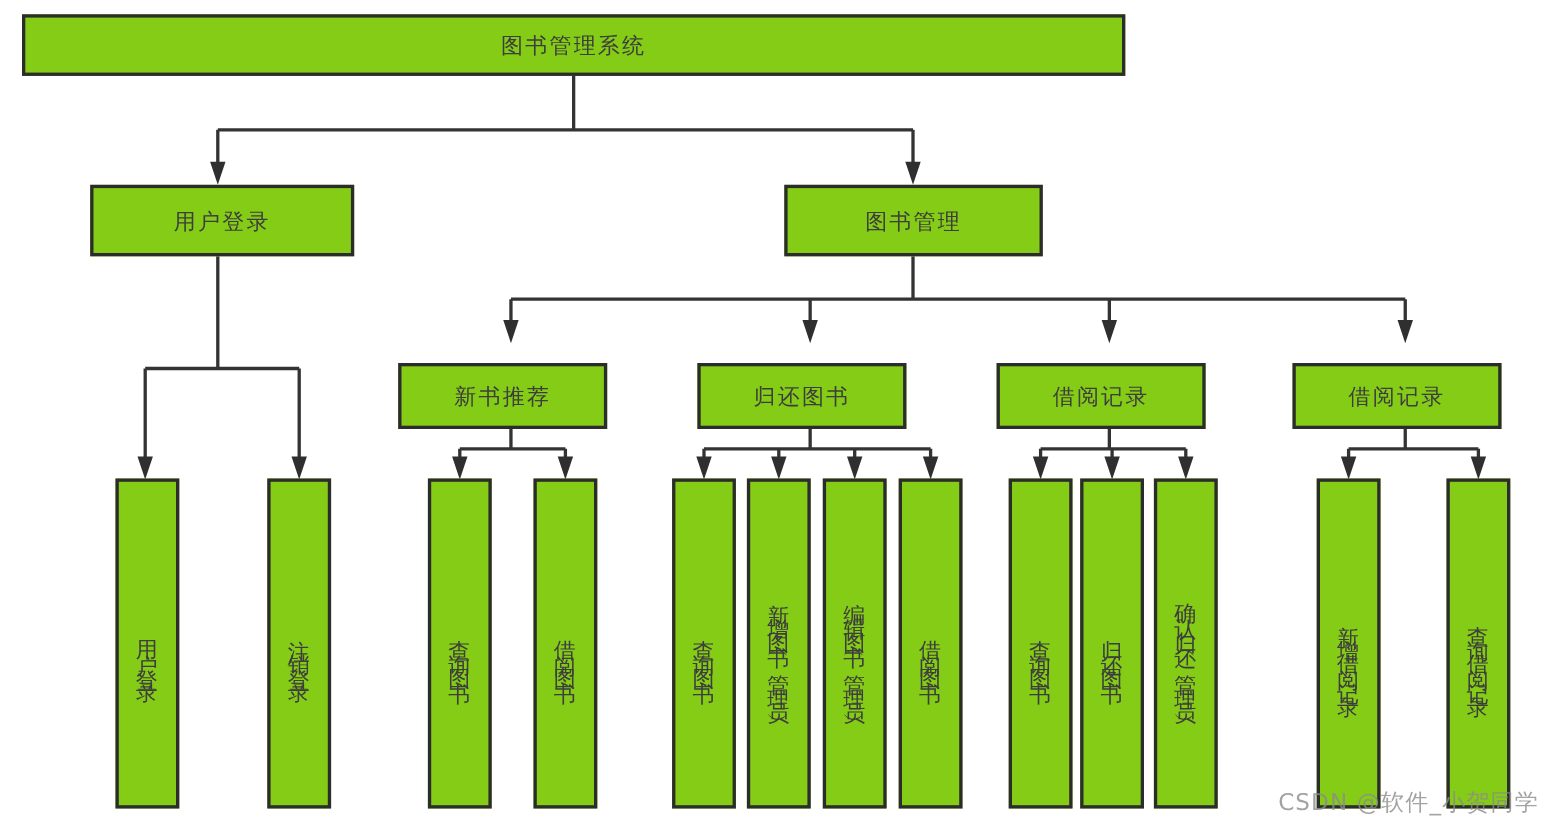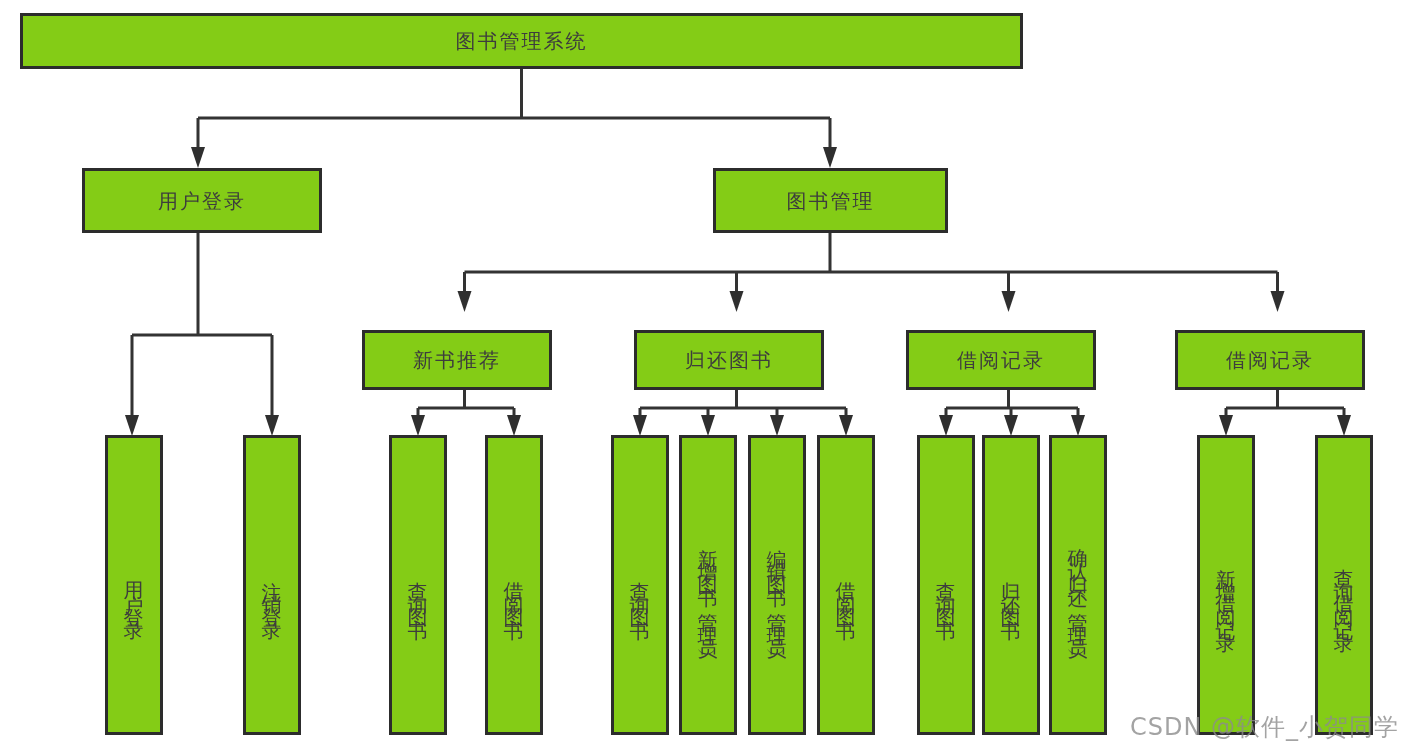--- a/index.html
+++ b/index.html
@@ -18,21 +18,21 @@
   .lv2a  { left:82px;  top:168px; width:240px;  height:65px; }
   .lv2b  { left:713px; top:168px; width:235px;  height:65px; }
   .lv3   { top:330px; width:190px; height:60px; }
   .vbox  { top:435px; width:58px; height:300px; }
   .vtext {
     writing-mode:vertical-rl; text-orientation:mixed;
     letter-spacing:13px; margin-bottom:-13px; line-height:1; white-space:nowrap;
   }
   .watermark {
     position:absolute; right:6px; bottom:4px;
-    color:rgba(140,140,140,0.8); font-size:24px; letter-spacing:1px;
+    color:rgba(140,140,140,0.8); font-size:21px; letter-spacing:1px;
     pointer-events:none;
   }
 </style>
 </head>
 <body>
 
 <div class="canvas">
 
   <svg class="connectors" viewBox="0 0 1405 747" xmlns="http://www.w3.org/2000/svg">
 

